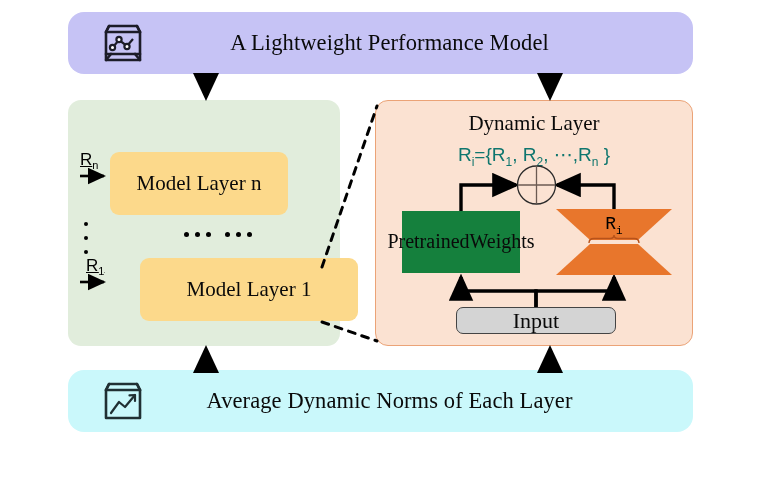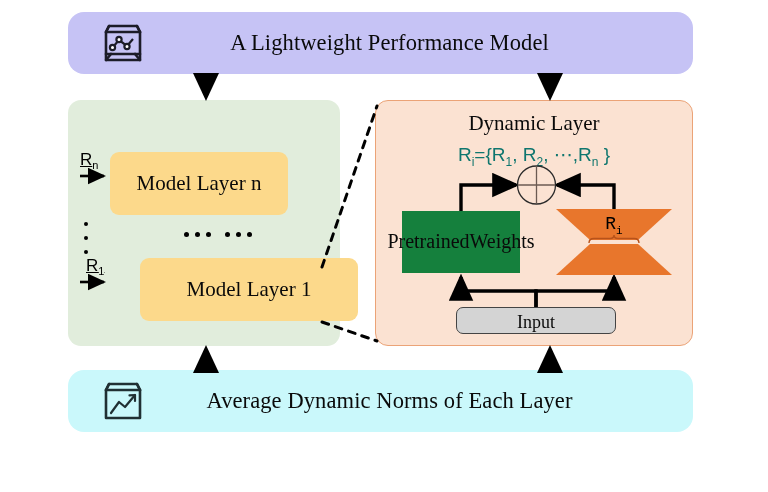--- a/index.html
+++ b/index.html
@@ -163,22 +163,22 @@
   #adapter-label sub { font-size: 11px; }
 
   #input-box {
     position: absolute;
     left: 80px; top: 206px;
     width: 160px; height: 27px;
     background: #d4d4d4;
     border: 1.5px solid #444;
     border-radius: 7px;
     box-sizing: border-box;
-    display: flex; align-items: flex-end; justify-content: center;
-    font-size: 18px;
+    display: flex; align-items: flex-start; justify-content: center;
+    font-size: 22px;
     color: #0a0a0a;
   }
 
   svg.ovl { position: absolute; left: 0; top: 0; overflow: visible; pointer-events: none; }
 </style>
 </head>
 <body>
 
 <div id="stage">
 

